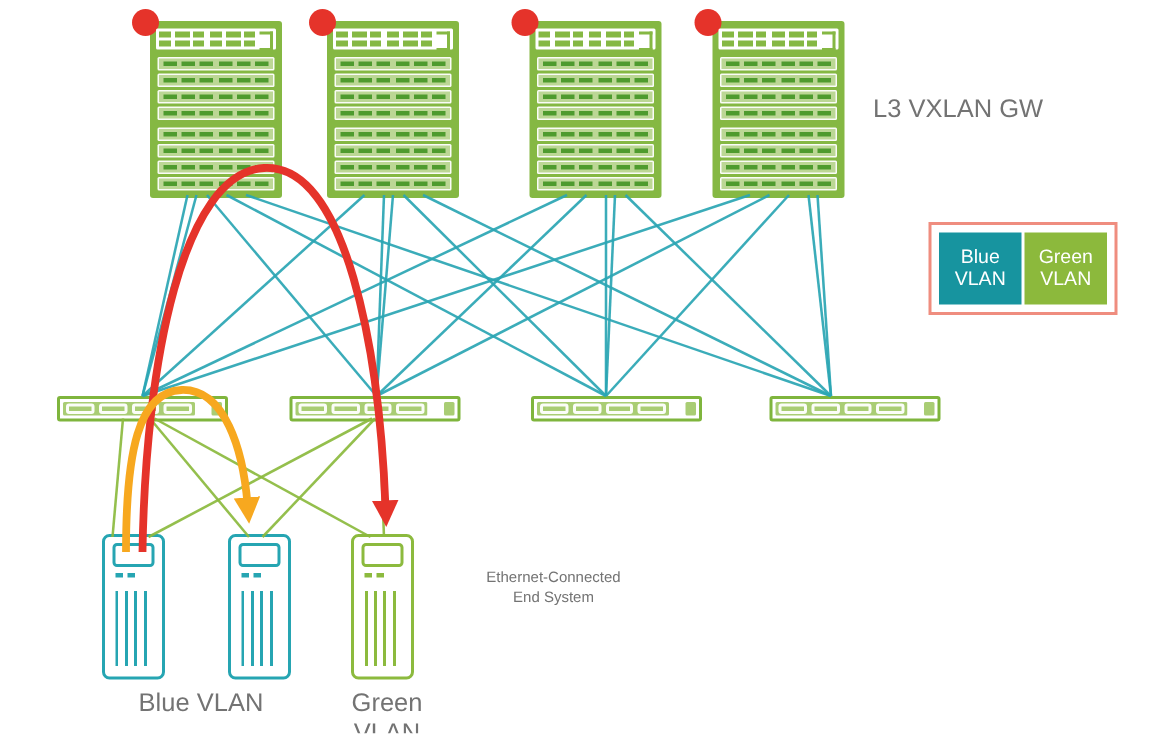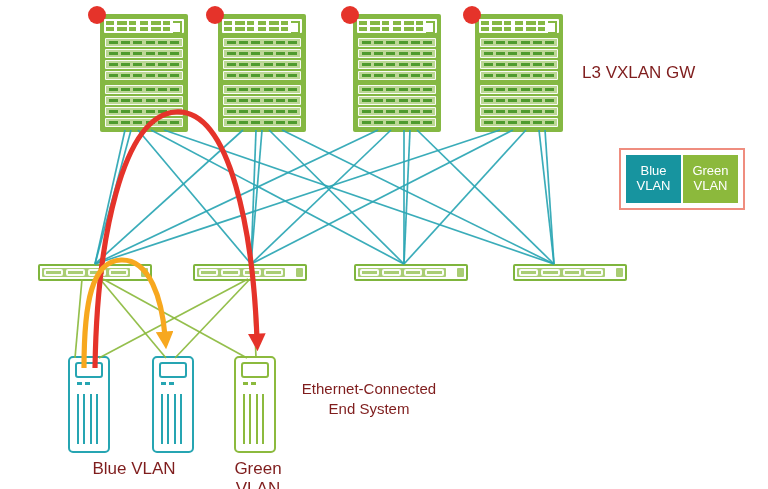--- a/index.html
+++ b/index.html
@@ -36,24 +36,24 @@
   .srv-vents{position:absolute;left:7px;right:6px;bottom:7px;height:50px;}
   .server.blue, .server.blue .srv-slot{border-color:#26A5B2;}
   .server.blue .srv-dashes i{background:#26A5B2;}
   .server.blue .srv-vents{background:repeating-linear-gradient(90deg,#26A5B2 0 2px,transparent 2px 6.3px);}
   .server.green, .server.green .srv-slot{border-color:#8CBA3E;}
   .server.green .srv-dashes i{background:#8CBA3E;}
   .server.green .srv-vents{background:repeating-linear-gradient(90deg,#8CBA3E 0 2px,transparent 2px 6.3px);}
 
   
   #edges{position:absolute;left:0;top:0;pointer-events:none;}
-  .label{position:absolute;color:#7f1d1d;font-size:17px;}
+  .label{position:absolute;color:#737373;font-size:17px;}
   #lbl-l3{left:582px;top:63px;}
   #lbl-l2{left:649px;top:262px;}
-  #lbl-eth{left:279px;top:379px;width:180px;text-align:center;font-size:15px;line-height:1.3;white-space:pre-line;}
+  #lbl-eth{left:279px;top:379px;width:180px;text-align:center;font-size:10px;line-height:1.3;white-space:pre-line;}
   #lbl-blue{left:88px;top:459px;width:92px;text-align:center;}
   #lbl-green{left:212px;top:459px;width:92px;text-align:center;}
   #legend{position:absolute;left:619px;top:148px;border:2px solid #EF8D7F;background:#fff;
           padding:5px;display:flex;gap:2px;}
   .legend-box{width:55px;height:48px;color:#fff;font-size:13px;line-height:1.15;
           display:flex;align-items:center;justify-content:center;text-align:center;}
 </style>
 </head>
 <body>
 

